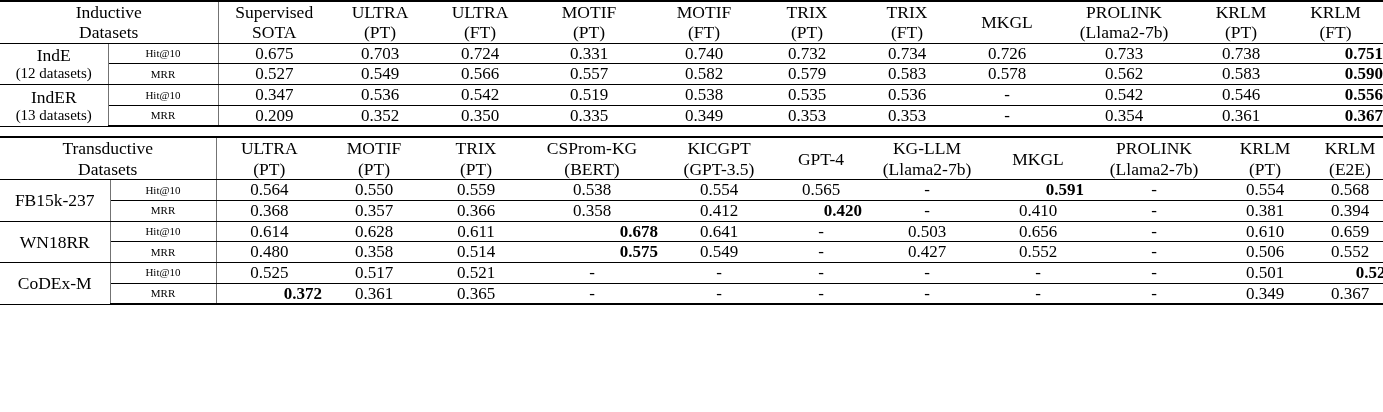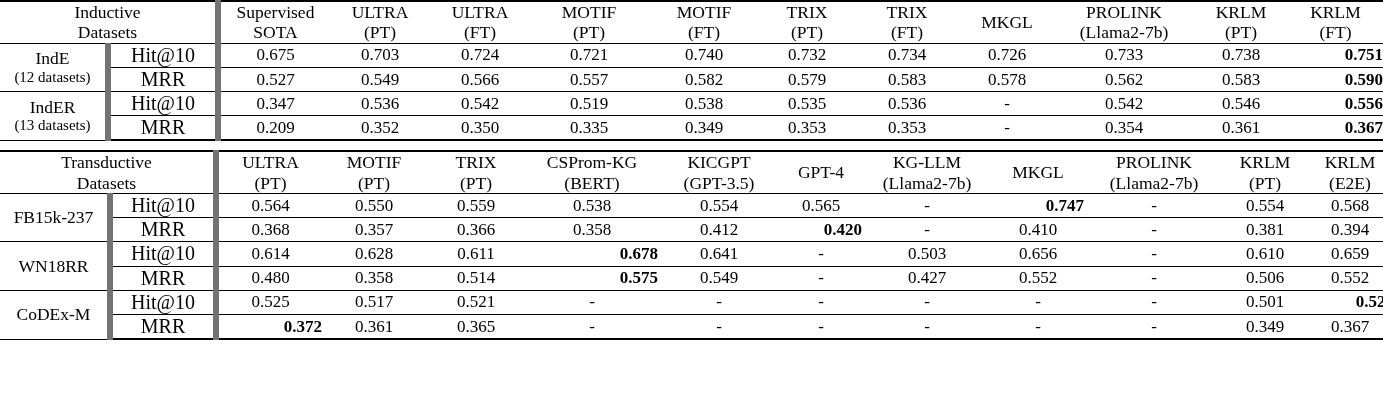--- a/index.html
+++ b/index.html
@@ -39,35 +39,35 @@
   .rule-thin td { border-bottom: 1px solid #000; }
 
   .hdr {
     font-weight: bold;
     font-size: 17.5px;
     padding: 2px 2px 3px 2px;
   }
   .hdr .l1 { display: block; }
   .hdr .l2 { display: block; }
 
-  .vline-r { border-right: 6px solid #737373; }
+  .vline-r { border-right: 1px solid #737373; }
 
   .rowlabel {
     font-weight: bold;
     font-size: 17.5px;
     text-align: center;
     padding: 1px 4px;
   }
   .rowlabel .sub {
     display: block;
     font-weight: normal;
     font-size: 15px;
   }
   .metric {
-    font-size: 20px;
+    font-size: 11px;
     padding: 1px 6px;
     text-align: center;
   }
   .val {
     font-size: 17px;
     padding: 1px 2px;
   }
   .val.bold { font-weight: bold; text-align: right; }
   .val.ul { }
 </style>
@@ -146,21 +146,21 @@
 
       <tr class="rule-thin">
         <td class="rowlabel vline-r" rowspan="2">
           <span>IndE</span>
           <span class="sub">(12 datasets)</span>
         </td>
         <td class="metric vline-r">Hit@10</td>
         <td class="val">0.675</td>
         <td class="val">0.703</td>
         <td class="val">0.724</td>
-        <td class="val">0.721</td>
+        <td class="val">0.331</td>
         <td class="val ul">0.740</td>
         <td class="val">0.732</td>
         <td class="val">0.734</td>
         <td class="val">0.726</td>
         <td class="val">0.733</td>
         <td class="val">0.738</td>
         <td class="val bold">0.751</td>
       </tr>
 
       <tr class="rule-thin">
@@ -289,21 +289,21 @@
           <span>FB15k-237</span>
         </td>
         <td class="metric vline-r">Hit@10</td>
         <td class="val">0.564</td>
         <td class="val">0.550</td>
         <td class="val">0.559</td>
         <td class="val">0.538</td>
         <td class="val">0.554</td>
         <td class="val">0.565</td>
         <td class="val">-</td>
-        <td class="val bold">0.747</td>
+        <td class="val bold">0.591</td>
         <td class="val">-</td>
         <td class="val">0.554</td>
         <td class="val ul">0.568</td>
       </tr>
       <tr class="rule-thin">
         <td class="metric vline-r">MRR</td>
         <td class="val">0.368</td>
         <td class="val">0.357</td>
         <td class="val">0.366</td>
         <td class="val">0.358</td>

